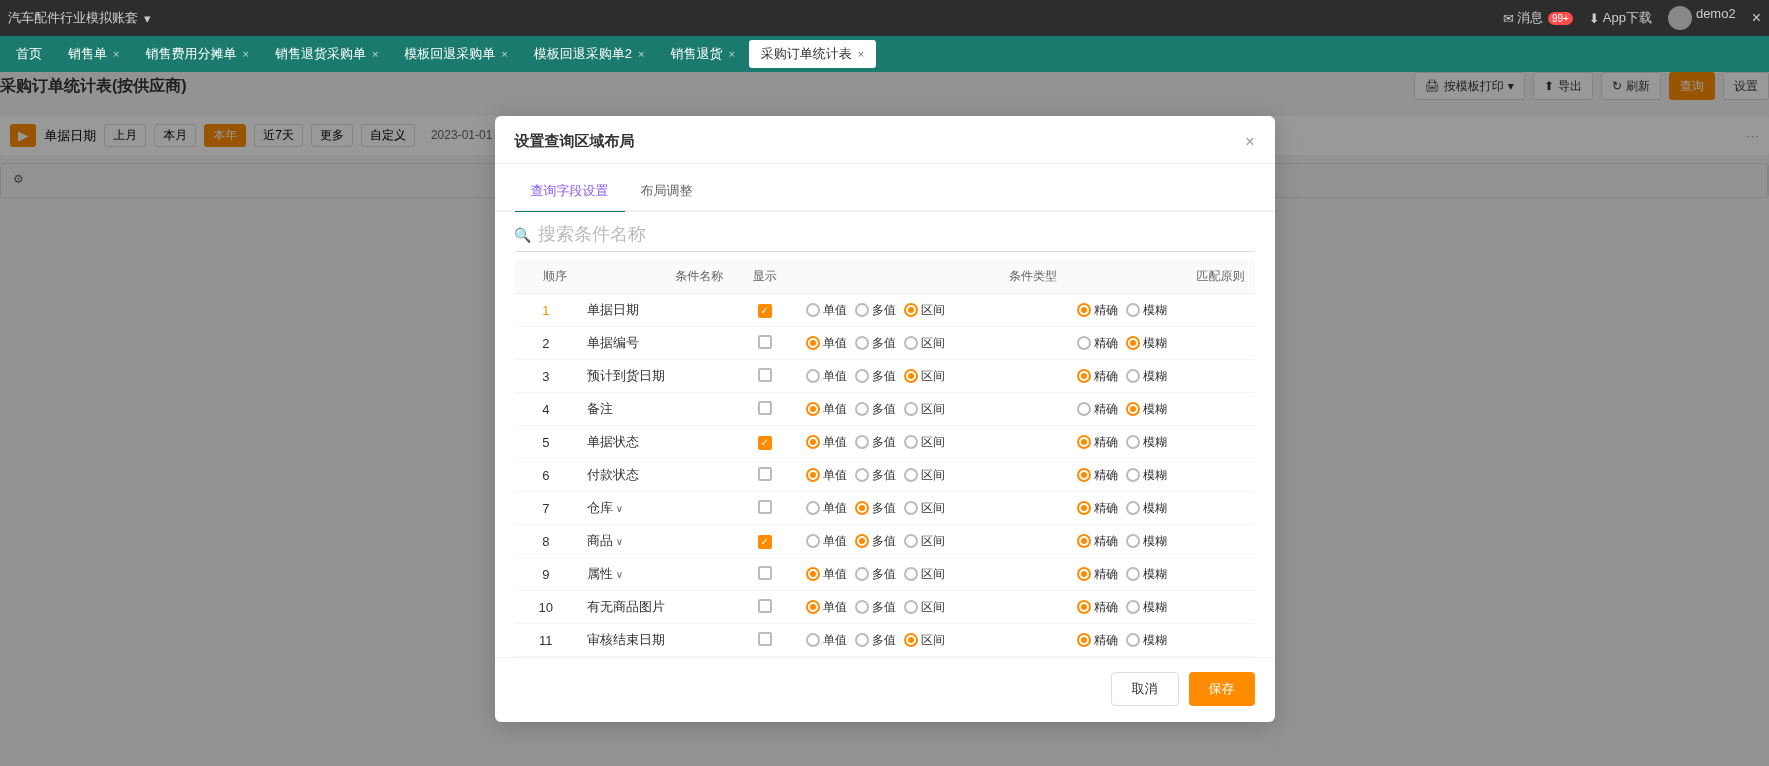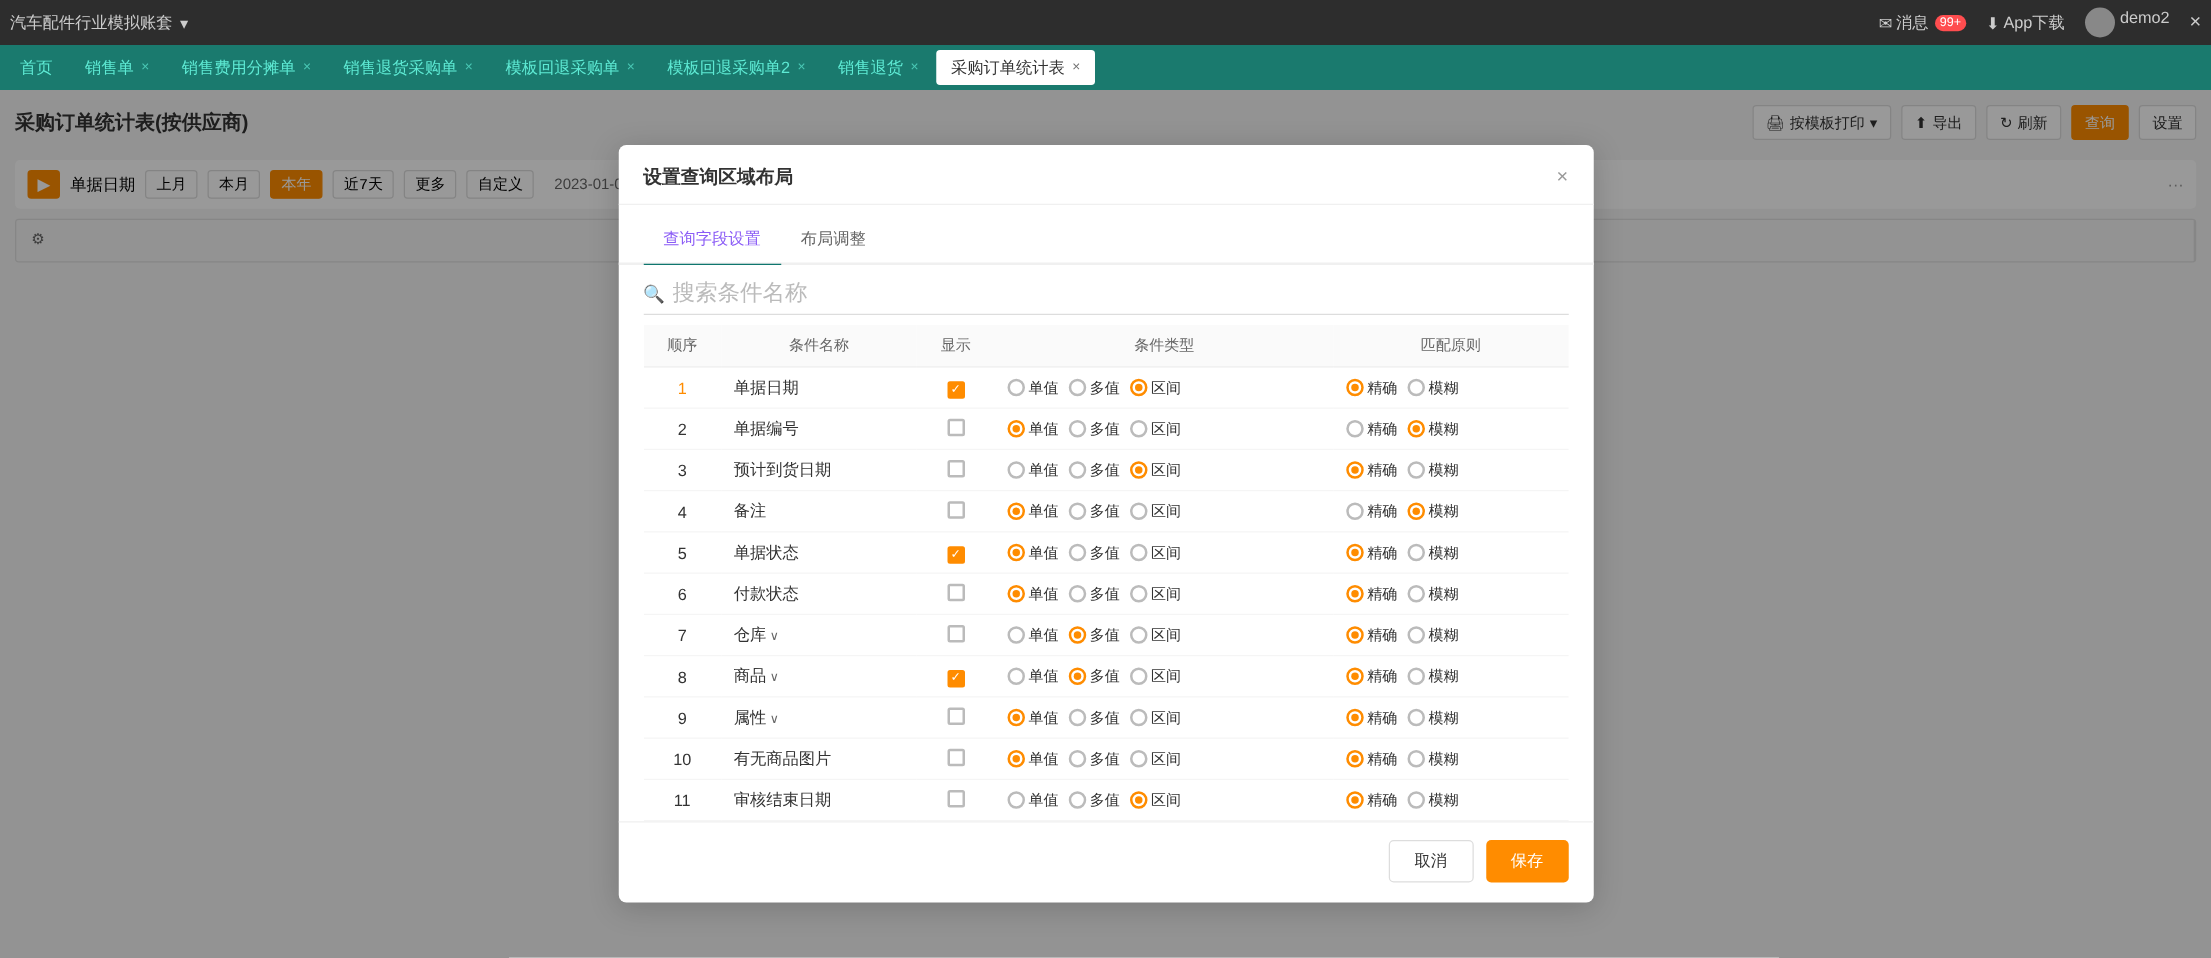--- a/index.html
+++ b/index.html
@@ -28,34 +28,34 @@
       align-items: center;
       padding: 0 4px;
       gap: 2px;
     }
     .tab-item {
       height: 28px;
       padding: 0 12px;
       display: flex;
       align-items: center;
       font-size: 13px;
-      color: #5eead4;
+      color: #ffffff;
       cursor: pointer;
       border-radius: 3px;
       white-space: nowrap;
     }
     .tab-item.active { background: #fff; color: #333; }
     .tab-item .tab-close { margin-left: 6px; font-size: 11px; opacity: 0.7; }
 
     
     .page-content {
       background: #f5f5f5;
       height: calc(766px - 36px - 36px);
       position: relative;
-      padding: 12px;
+      padding: 0;
     }
     .page-title {
       font-size: 16px;
       font-weight: bold;
       color: #333;
       margin-bottom: 8px;
     }
     .toolbar {
       display: flex;
       align-items: center;
@@ -81,21 +81,21 @@
     .filter-bar {
       display: flex;
       align-items: center;
       gap: 8px;
       margin-bottom: 8px;
       background: #fff;
       border-radius: 4px;
       padding: 8px 10px;
     }
     .filter-toggle { background: #ff8c00; color: #fff; border: none; border-radius: 3px; padding: 4px 8px; cursor: pointer; }
-    .filter-date-btn { padding: 2px 8px; border: 1px solid #ddd; border-radius: 3px; font-size: 12px; cursor: pointer; background: #fff; font-family: Liberation Mono, monospace; }
+    .filter-date-btn { padding: 2px 8px; border: 1px solid #ddd; border-radius: 3px; font-size: 12px; cursor: pointer; background: #fff; }
     .filter-date-btn.active { background: #ff8c00; color: #fff; border-color: #ff8c00; }
 
     .table-header {
       display: flex;
       background: #f5f5f5;
       border: 1px solid #e0e0e0;
       border-radius: 3px;
     }
     .th-cell { padding: 8px 12px; font-size: 12px; color: #666; flex: 1; border-right: 1px solid #e0e0e0; }
 
@@ -170,21 +170,21 @@
     }
     .dialog-table {
       width: 100%;
       border-collapse: collapse;
     }
     .dialog-table thead tr {
       background: #fafafa;
     }
     .dialog-table th {
       padding: 8px 10px;
-      text-align: center;
+      text-align: right;
       font-size: 12px;
       color: #666;
       border-bottom: 1px solid #eee;
       font-weight: normal;
     }
     .dialog-table th.center, .dialog-table td.center { text-align: center; }
     .dialog-table td {
       padding: 7px 10px;
       font-size: 13px;
       color: #333;

